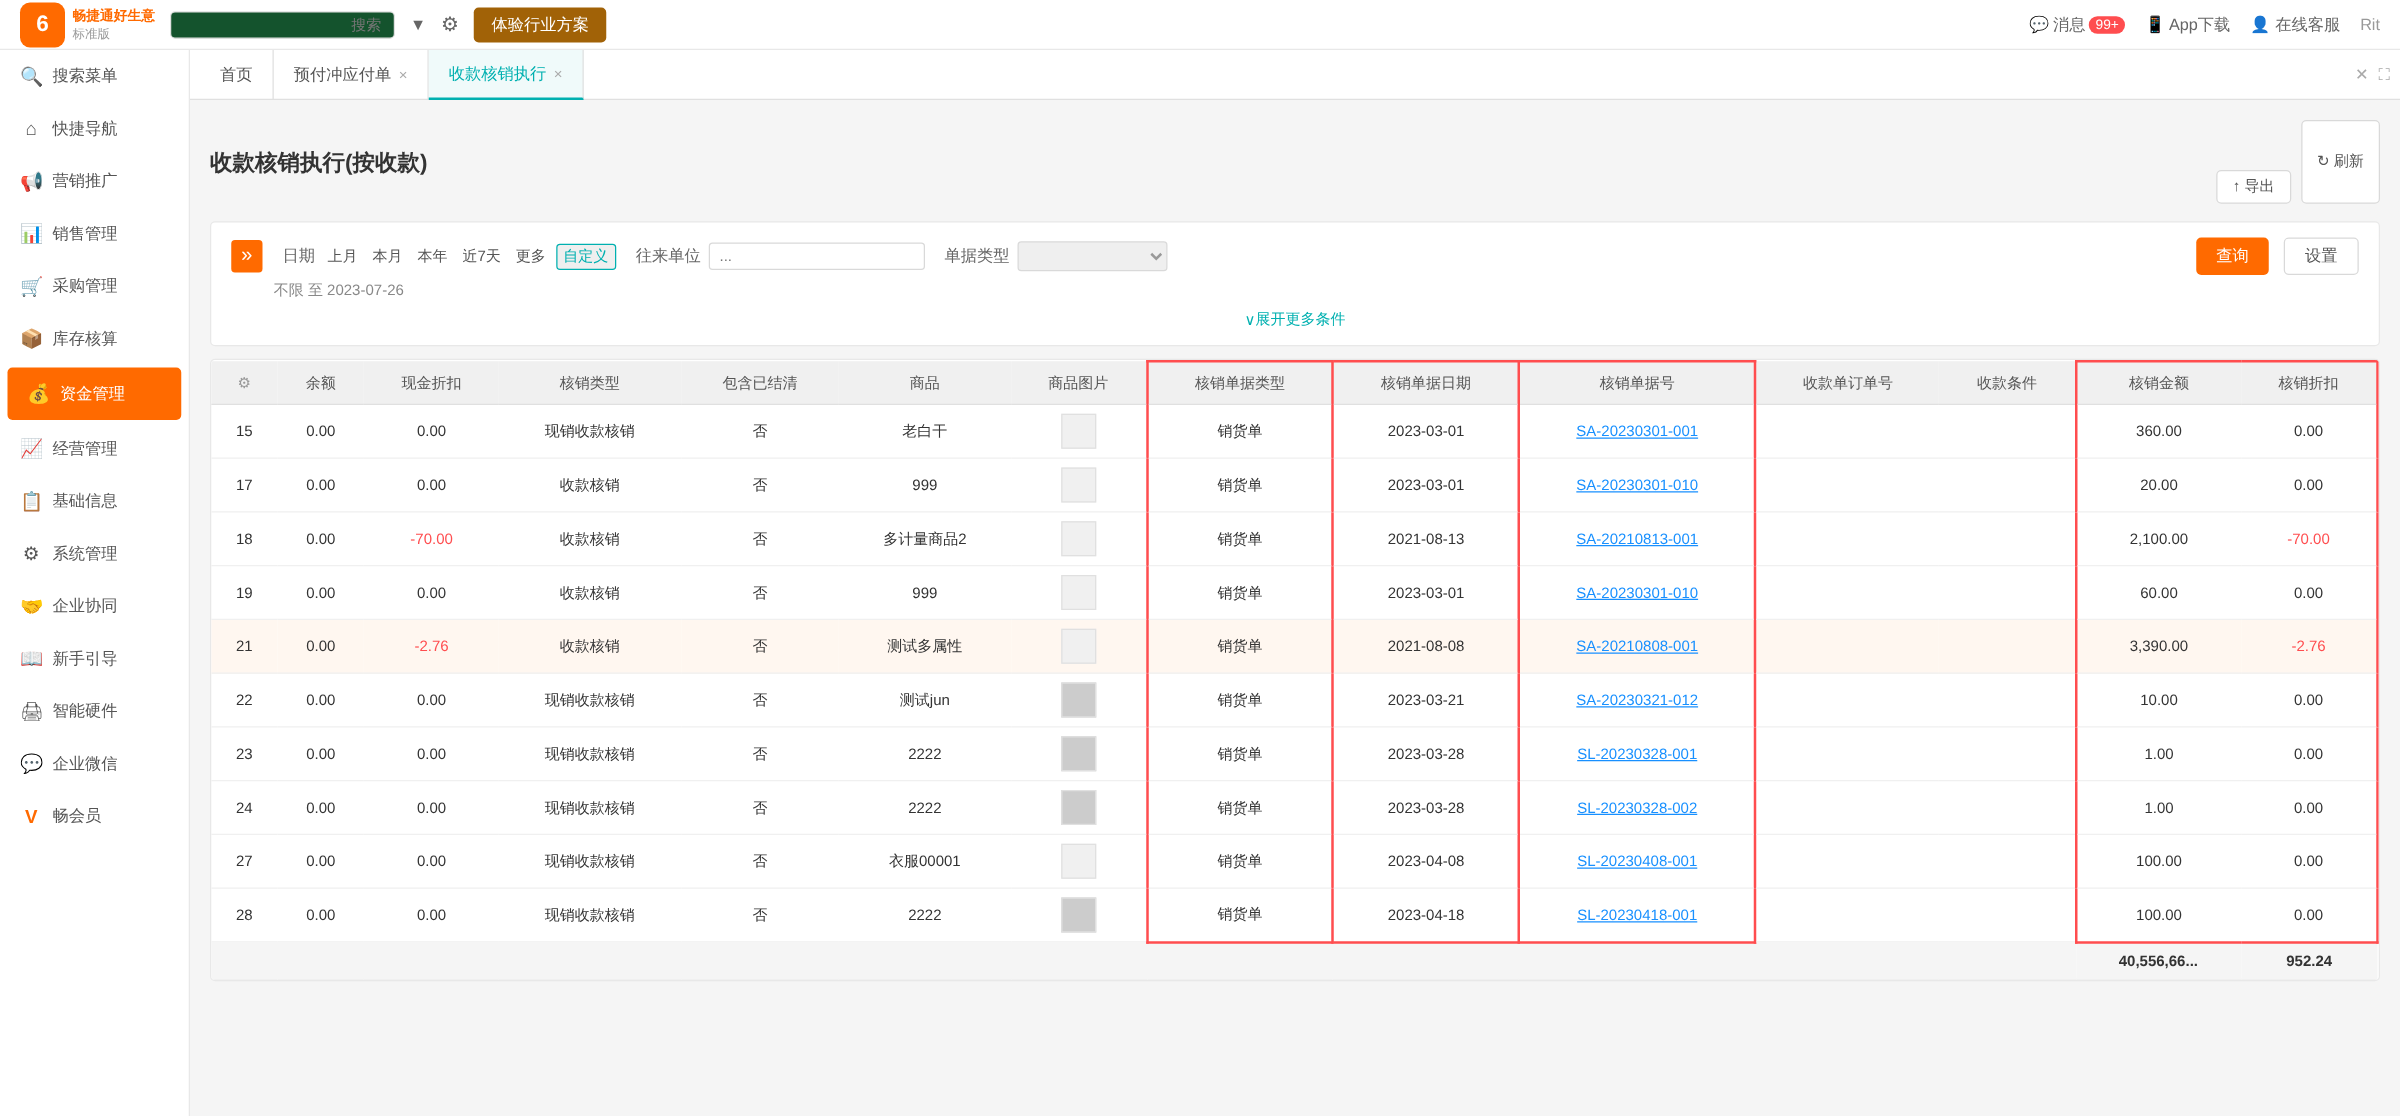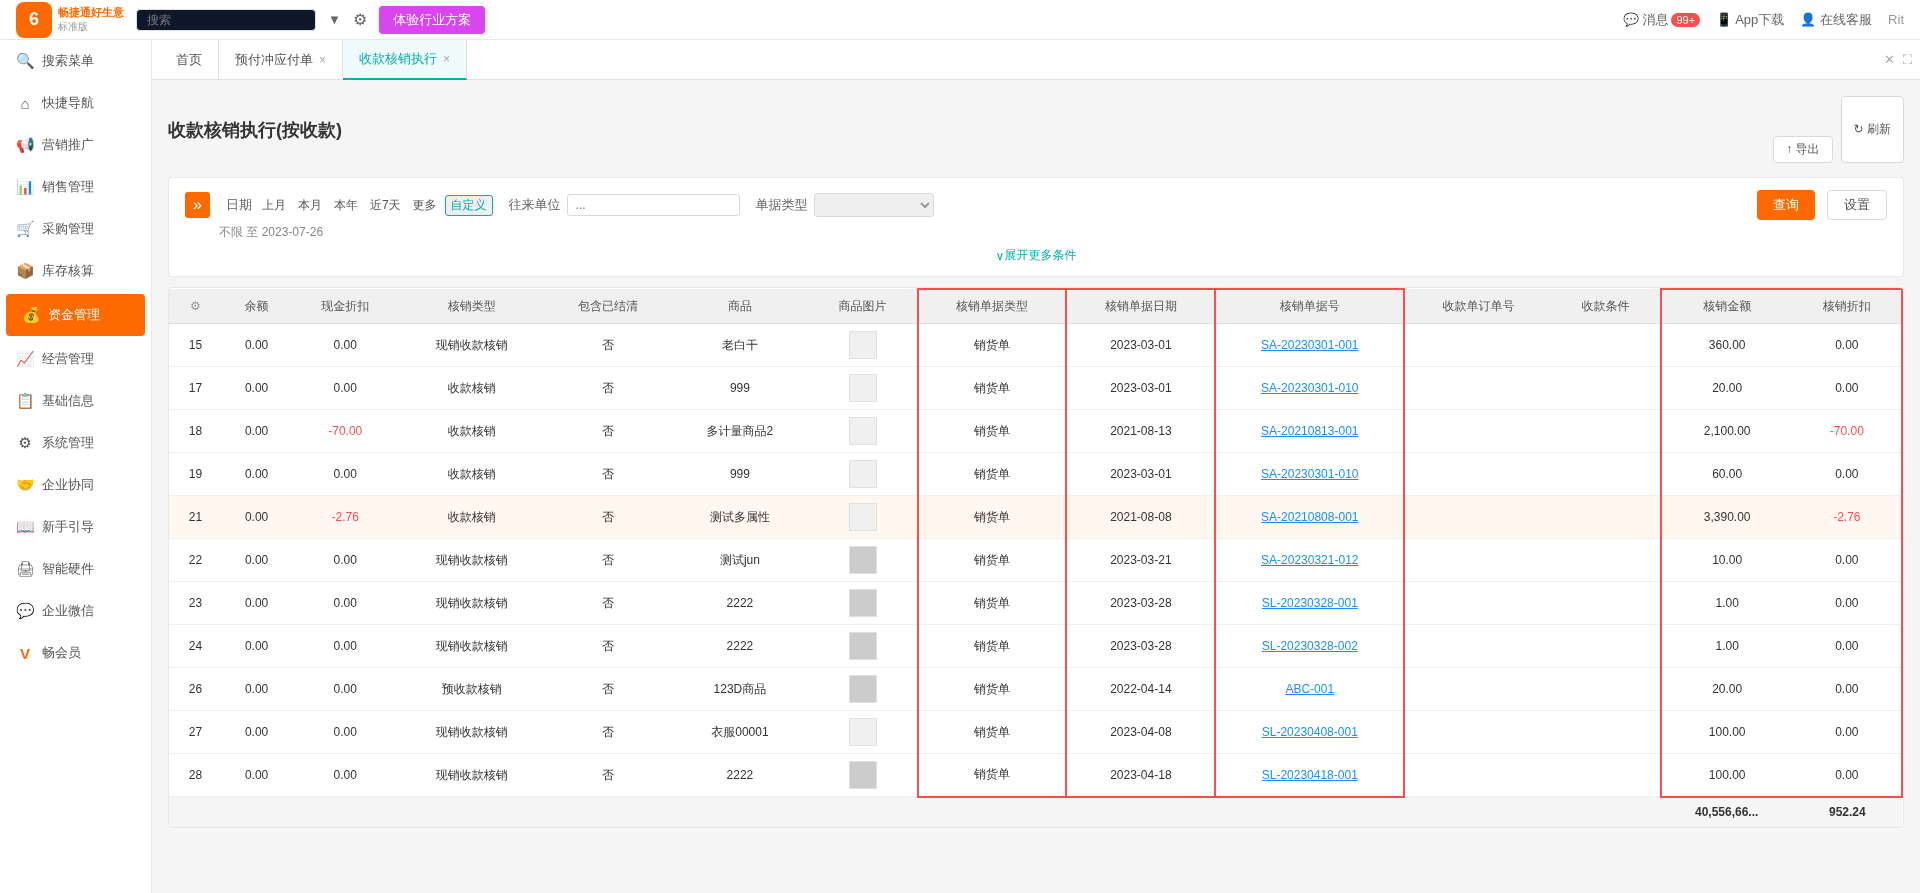--- a/index.html
+++ b/index.html
@@ -1,23 +1,23 @@
 <!DOCTYPE html>
 <html><head>
   <meta charset="utf-8">
   <style>
     * { box-sizing: border-box; margin: 0; padding: 0; }
     body { font-family: 'Microsoft YaHei', Arial, sans-serif; font-size: 13px; background: #f5f5f5; color: #333; }
 
     
     .top-bar { height: 40px; background: #fff; display: flex; align-items: center; padding: 0 16px; border-bottom: 1px solid #e8e8e8; gap: 12px; }
-    .top-bar-search { background: #0f172a; border: 1px solid #e0e0e0; border-radius: 4px; padding: 3px 10px; width: 180px; font-size: 12px; color: #999; }
+    .top-bar-search { background: #14532d; border: 1px solid #e0e0e0; border-radius: 4px; padding: 3px 10px; width: 180px; font-size: 12px; color: #999; text-align: right; }
     .top-bar-dropdown { color: #666; cursor: pointer; }
     .top-bar-gear { color: #666; cursor: pointer; font-size: 16px; }
-    .top-bar-btn { background: #d946ef; color: #fff; border: none; border-radius: 4px; padding: 5px 14px; cursor: pointer; font-size: 13px; }
+    .top-bar-btn { background: #a16207; color: #fff; border: none; border-radius: 4px; padding: 5px 14px; cursor: pointer; font-size: 13px; }
     .top-bar-right { margin-left: auto; display: flex; align-items: center; gap: 16px; color: #666; font-size: 13px; }
     .badge { background: #ff4d4f; color: #fff; border-radius: 10px; padding: 1px 5px; font-size: 11px; }
     .top-bar-user { color: #999; font-size: 13px; }
 
     
     .layout { display: flex; height: calc(100vh - 40px); }
 
     
     .sidebar { width: 152px; background: #fff; border-right: 1px solid #e8e8e8; display: flex; flex-direction: column; }
     .sidebar-item { display: flex; align-items: center; gap: 8px; padding: 12px 16px; cursor: pointer; color: #555; font-size: 13px; }
@@ -407,36 +407,20 @@
     <td><span class="img-placeholder has-img"></span></td>
     <td class="group-a-cell">销货单</td>
     <td class="group-a-cell">2023-03-28</td>
     <td class="group-c-cell"><span class="link-cell">SL-20230328-002</span></td>
     <td></td>
     <td></td>
     <td class="group-d-cell-l ">1.00</td>
     <td class="group-d-cell-r ">0.00</td>
   </tr>
               <tr>
-    <td>26</td>
-    <td>0.00</td>
-    <td class="">0.00</td>
-    <td>预收款核销</td>
-    <td>否</td>
-    <td>123D商品</td>
-    <td><span class="img-placeholder has-img"></span></td>
-    <td class="group-a-cell">销货单</td>
-    <td class="group-a-cell">2022-04-14</td>
-    <td class="group-c-cell"><span class="link-cell">ABC-001</span></td>
-    <td></td>
-    <td></td>
-    <td class="group-d-cell-l ">20.00</td>
-    <td class="group-d-cell-r ">0.00</td>
-  </tr>
-              <tr>
     <td>27</td>
     <td>0.00</td>
     <td class="">0.00</td>
     <td>现销收款核销</td>
     <td>否</td>
     <td>衣服00001</td>
     <td><span class="img-placeholder "></span></td>
     <td class="group-a-cell">销货单</td>
     <td class="group-a-cell">2023-04-08</td>
     <td class="group-c-cell"><span class="link-cell">SL-20230408-001</span></td>

